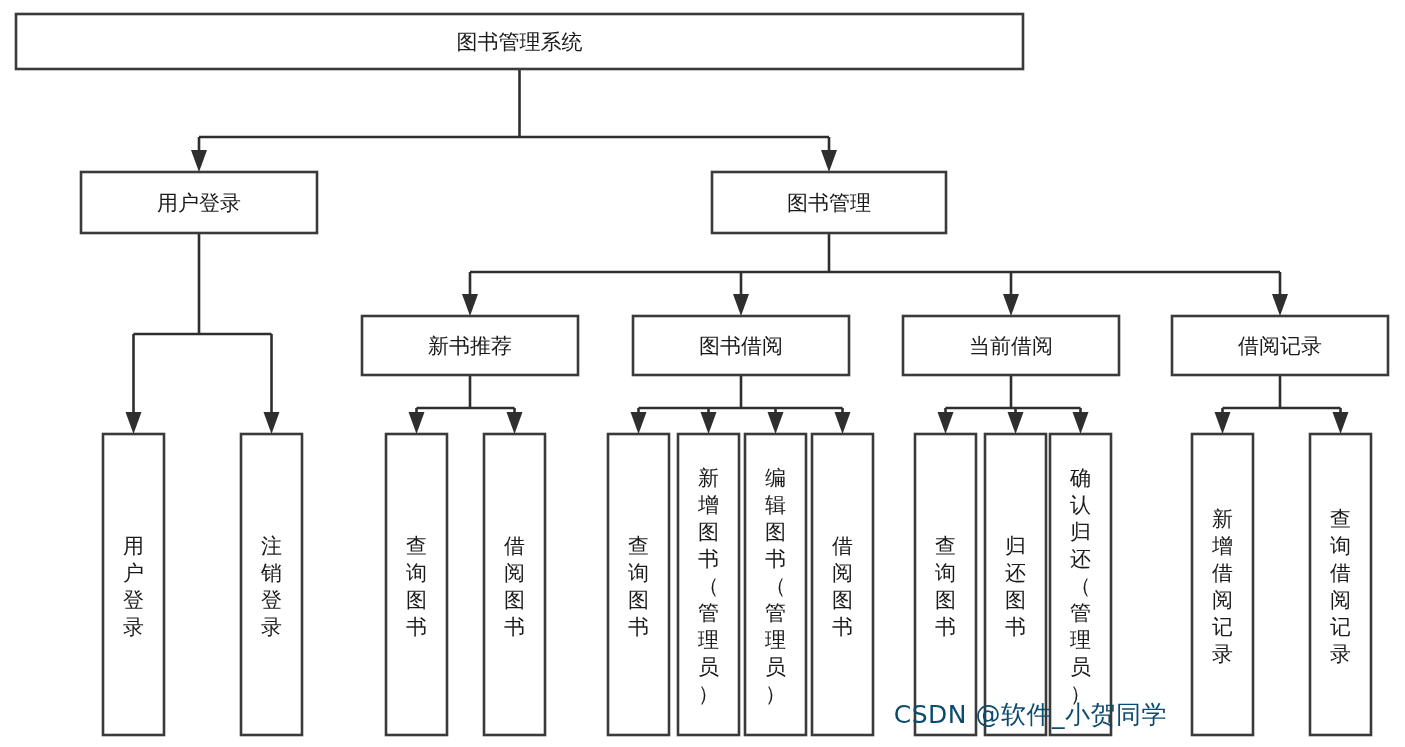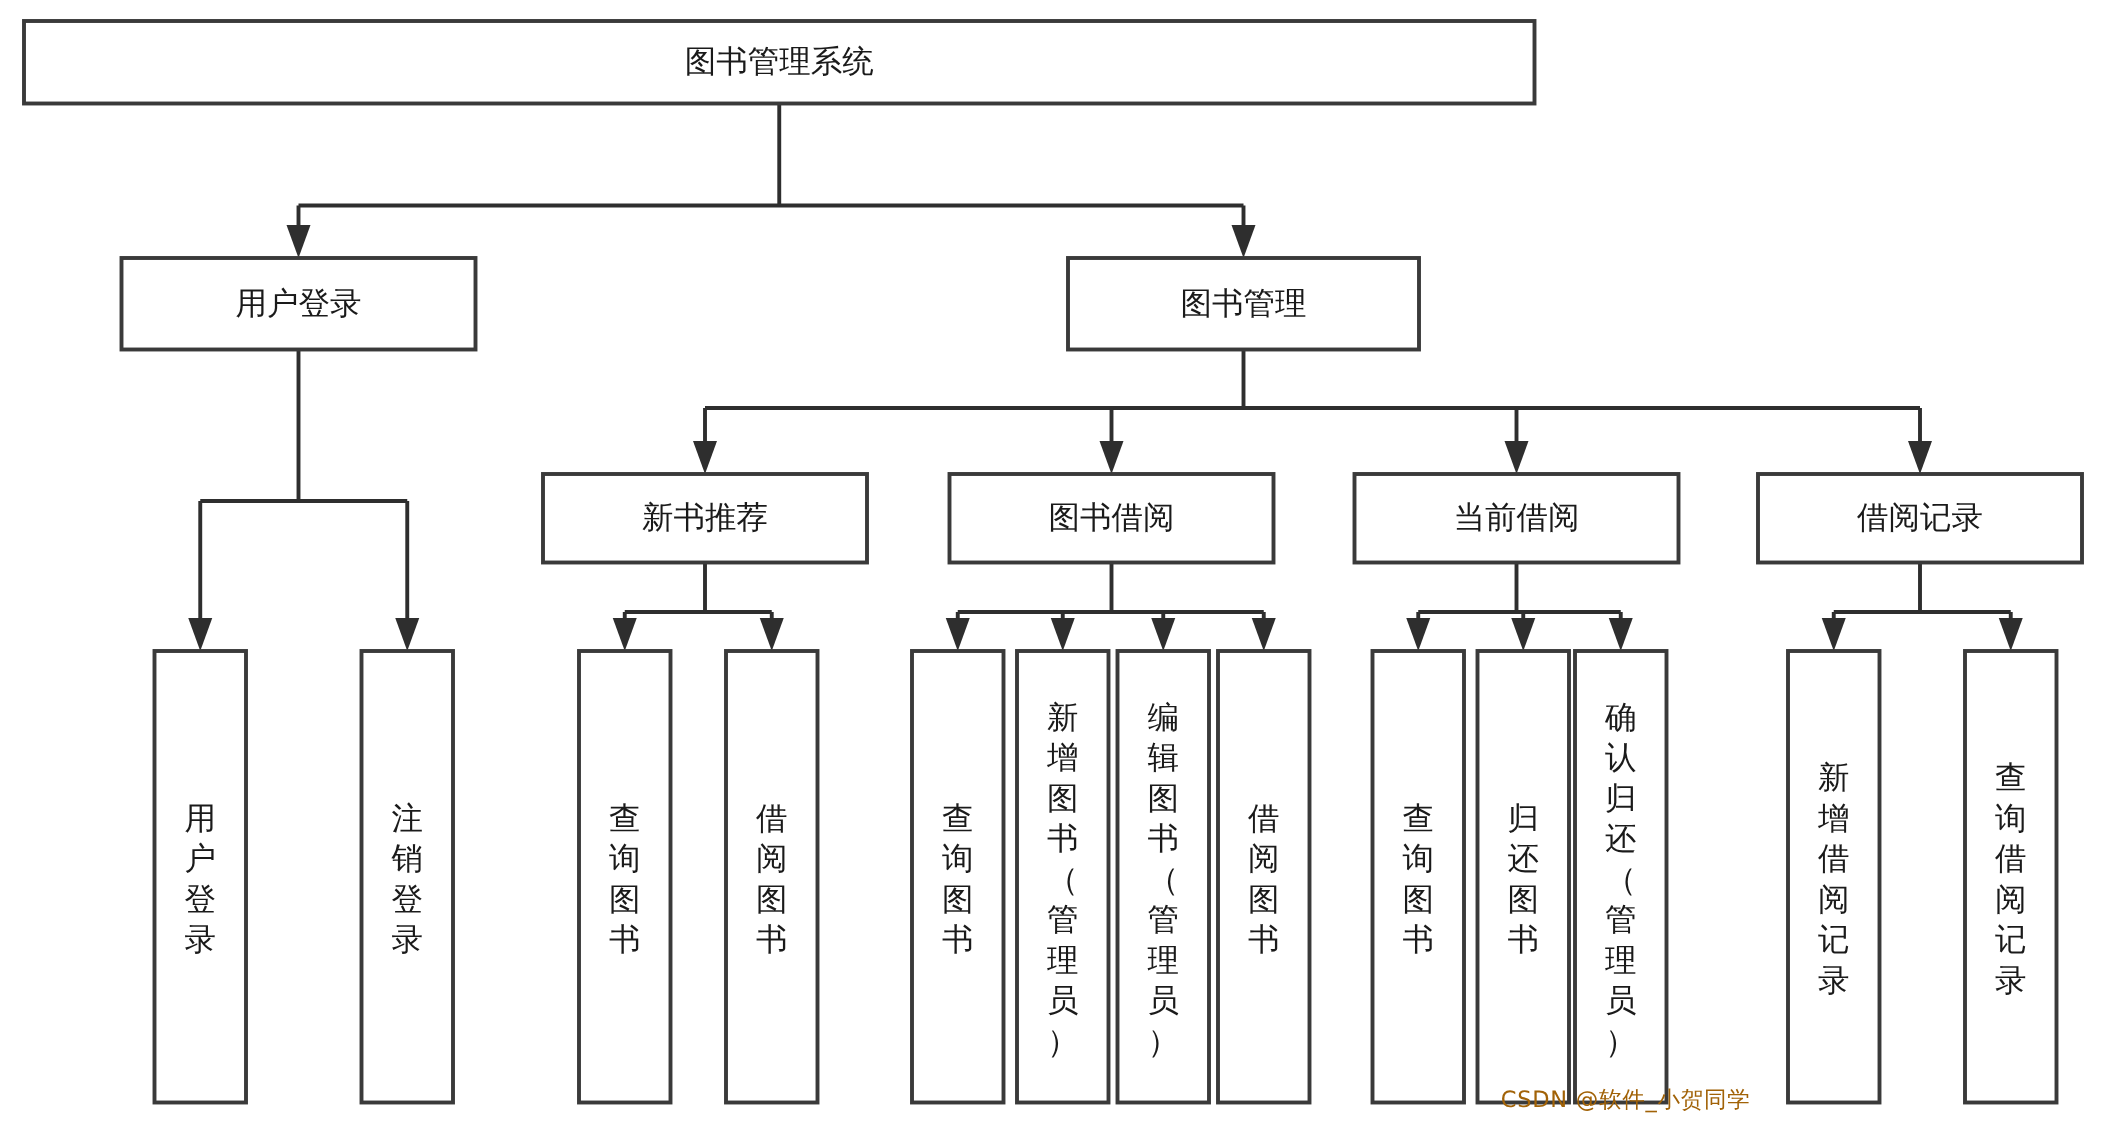--- a/index.html
+++ b/index.html
@@ -52,24 +52,24 @@
   }
   .node-label-v {
     font-family: "DejaVu Sans", "Liberation Sans", sans-serif;
     font-size: 21px;
     fill: #1a1a1a;
     text-anchor: middle;
   }
   .watermark-text {
     position: absolute;
     right: 10px;
-    bottom: 4px;
-    font-family: "DejaVu Sans", "Liberation Sans", sans-serif;
-    font-size: 15px;
-    color: #a16207;
+    bottom: 16px;
+    font-family: "DejaVu Sans", "Liberation Sans", sans-serif;
+    font-size: 25px;
+    color: #0c4a6e;
     white-space: nowrap;
     letter-spacing: 0.5px;
     user-select: none;
   }
 </style>
 </head>
 <body>
 
 <div id="diagram-root">
   <svg id="tree-svg" viewBox="0 0 1405 747">

